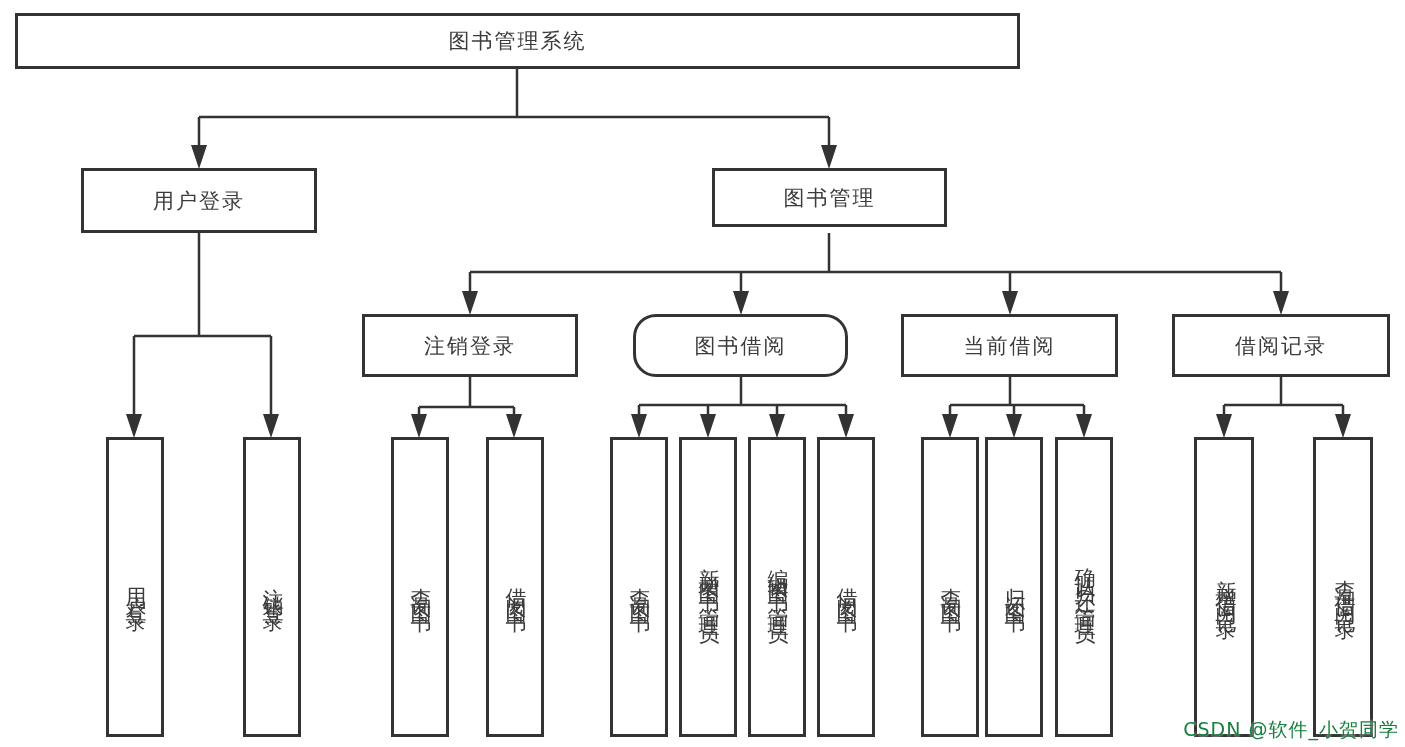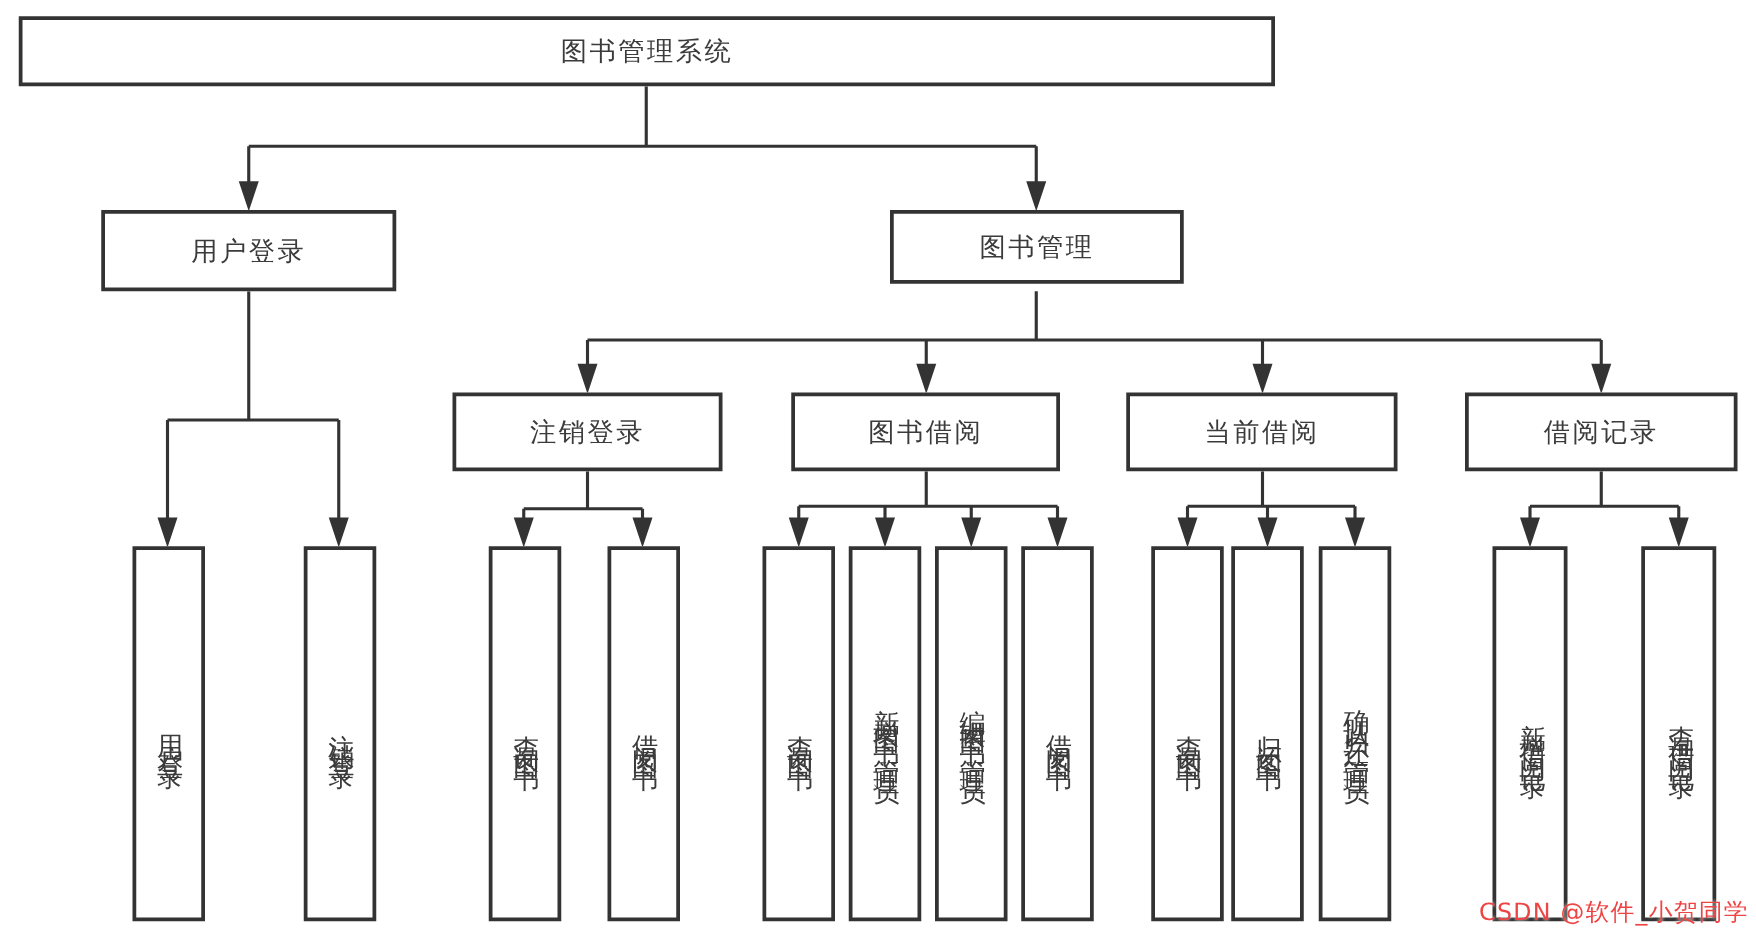--- a/index.html
+++ b/index.html
@@ -16,21 +16,21 @@
     font-size:21px;letter-spacing:2px;white-space:nowrap;z-index:2;
   }
   .vnode{
     position:absolute;box-sizing:border-box;background:#ffffff;border:3px solid #333333;
     writing-mode:vertical-rl;text-orientation:mixed;text-align:center;
     font-size:21px;letter-spacing:8px;line-height:50px;z-index:2;
     width:58px;top:437px;height:300px;overflow:hidden;
   }
   .watermark{
     position:absolute;right:6px;bottom:4px;z-index:3;
-    font-size:19px;color:#ef4444;letter-spacing:1px;
+    font-size:19px;color:#15803d;letter-spacing:1px;
     text-shadow:0 0 3px #ffffff;white-space:nowrap;
   }
 </style>
 </head>
 <body>
 
 <div id="canvas">
 
   <svg id="wires" viewBox="0 0 1405 747" xmlns="http://www.w3.org/2000/svg">
 
@@ -89,21 +89,21 @@
   <div class="hnode" style="left:81px;top:168px;width:236px;height:65px;">
       <span>用户登录</span>
     </div>
   <div class="hnode" style="left:712px;top:168px;width:235px;height:59px;">
       <span>图书管理</span>
     </div>
 
   <div class="hnode" style="left:362px;top:314px;width:216px;height:63px;">
       <span>注销登录</span>
     </div>
-  <div class="hnode" style="left:633px;top:314px;width:215px;height:63px;">
+  <div class="hnode" style="left:633px;top:314px;width:215px;height:63px;border-radius:23px;">
       <span>图书借阅</span>
     </div>
   <div class="hnode" style="left:901px;top:314px;width:217px;height:63px;">
       <span>当前借阅</span>
     </div>
   <div class="hnode" style="left:1172px;top:314px;width:218px;height:63px;">
       <span>借阅记录</span>
     </div>
 
   <div class="vnode" style="left:106px;">用户登录</div>

